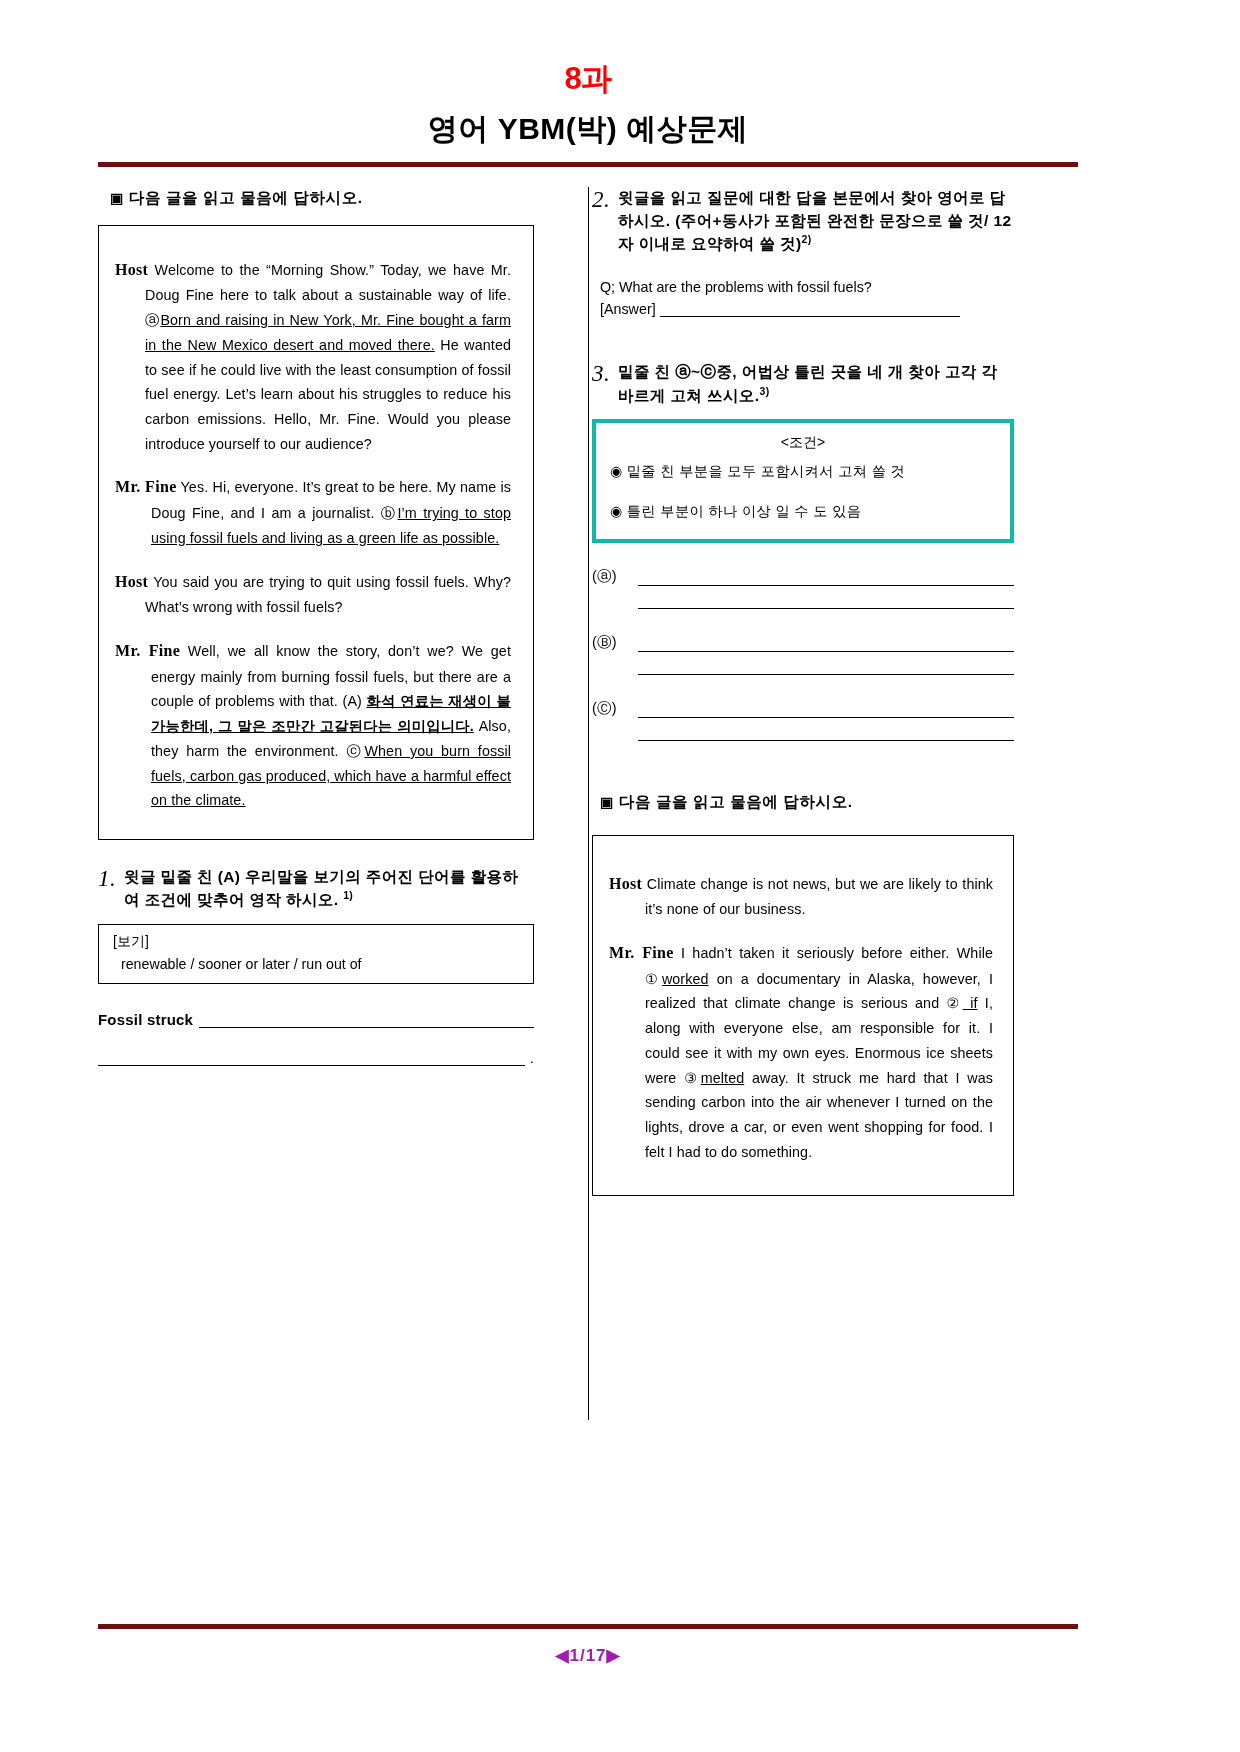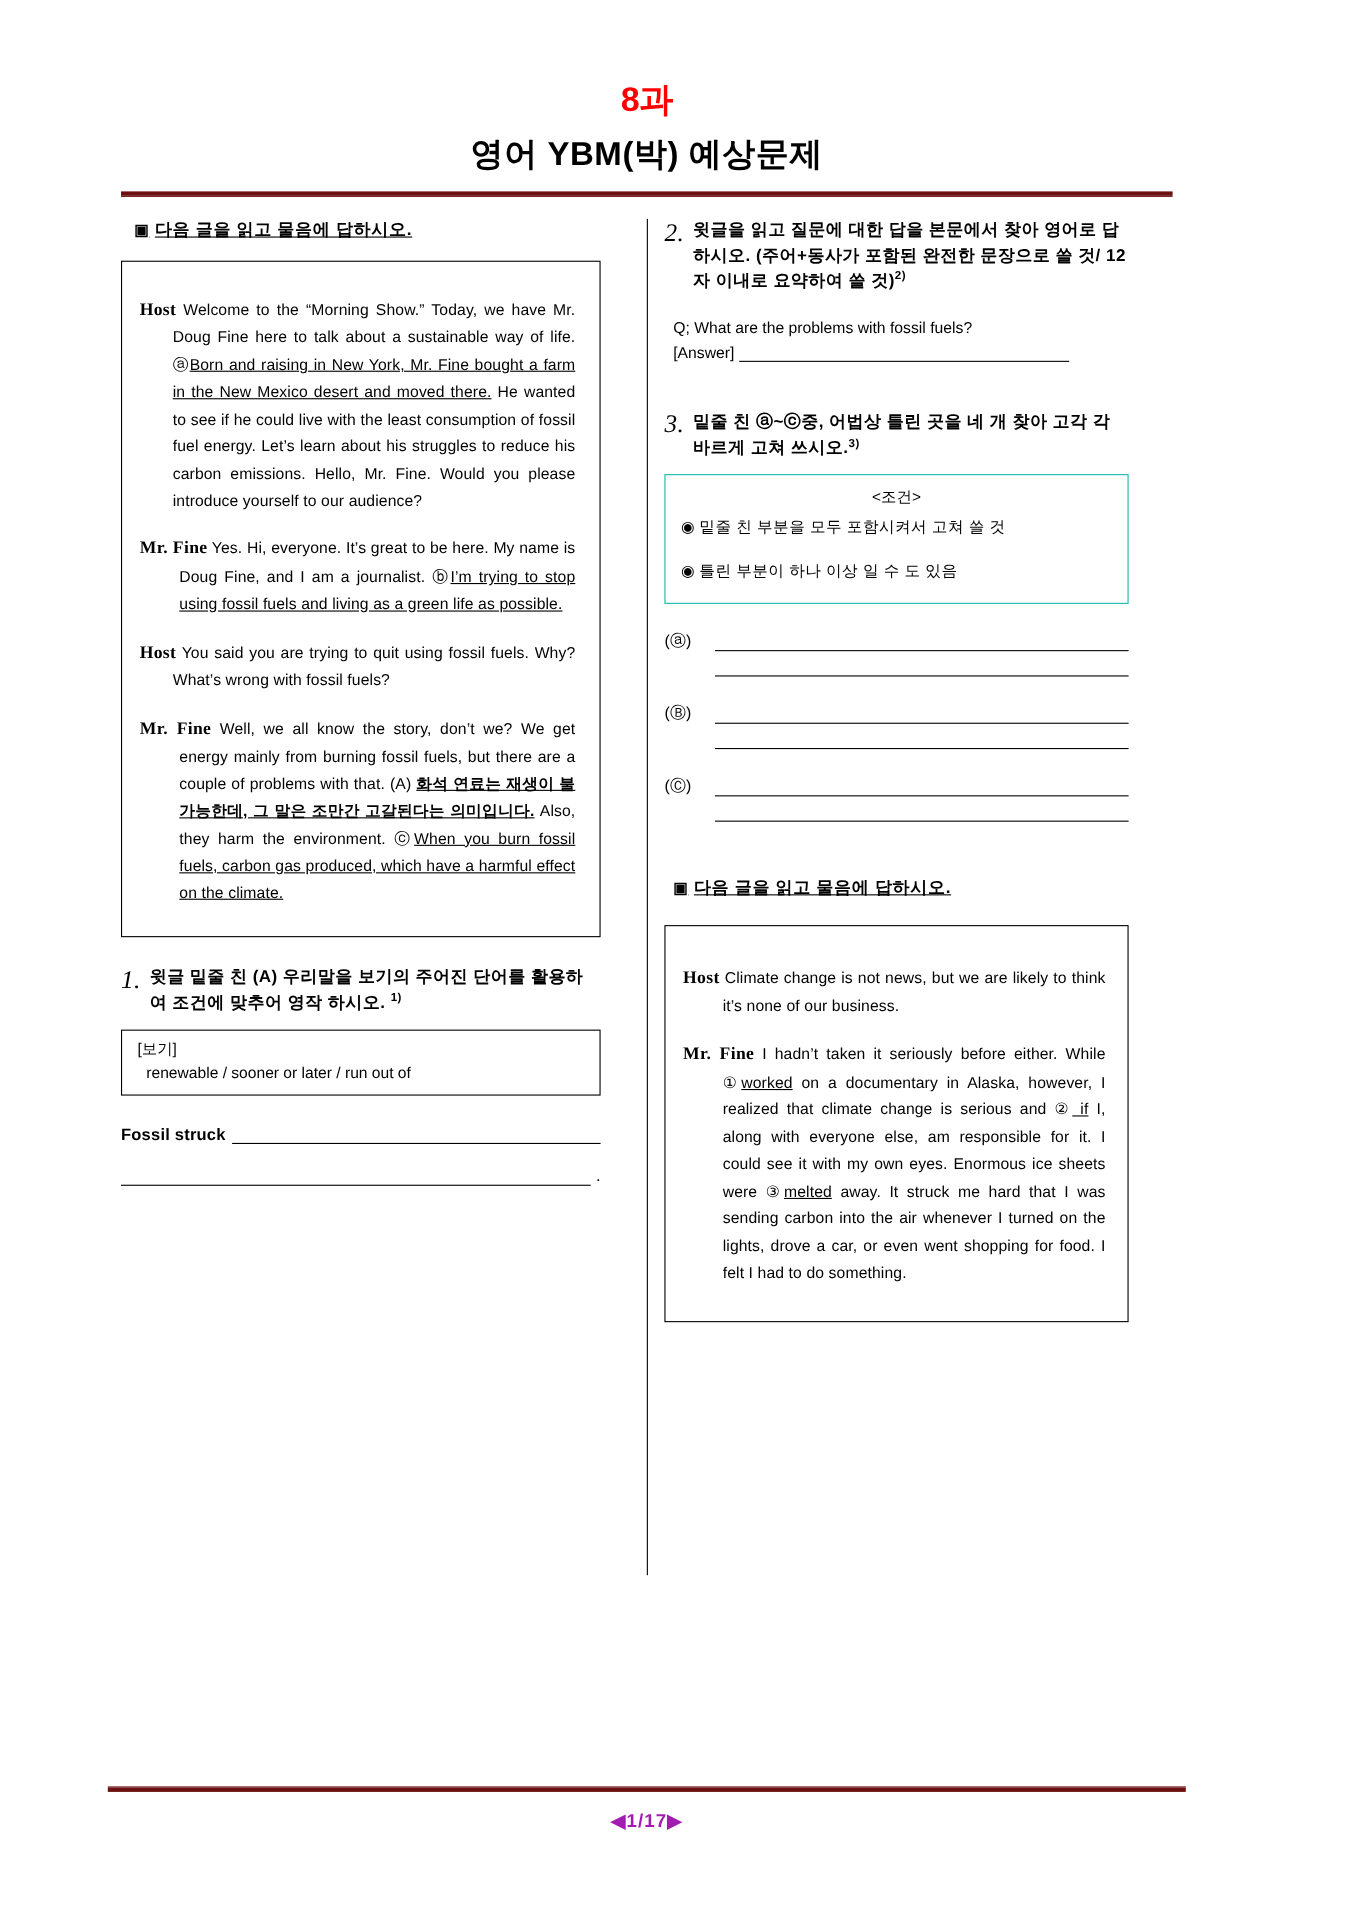--- a/index.html
+++ b/index.html
@@ -10,21 +10,21 @@
     background: #ffffff;
     font-family: "Liberation Sans", sans-serif;
     color: #000000;
     position: relative;
   }
 
   .page {
     position: relative;
     width: 1176px;
     height: 1752px;
-    padding: 12px;
+    padding: 0;
   }
 
   
   .doc-header { text-align: center; padding-top: 62px; }
   .lesson-title {
     font-size: 31px;
     font-weight: bold;
     color: #ff0000;
     letter-spacing: -0.5px;
     line-height: 1.1;
@@ -66,21 +66,20 @@
     background: #000000;
   }
 
   
   .instruction {
     font-size: 15.5px;
     font-weight: bold;
     letter-spacing: 0.6px;
     margin: 0 0 16px 12px;
     line-height: 1.4;
-    text-decoration: underline;
   }
   .instruction .sq {
     font-size: 14px;
     margin-right: 5px;
   }
 
   .passage-box {
     border: 1px solid #000000;
     padding: 30px 22px 26px 16px;
     margin-bottom: 10px;
@@ -138,21 +137,21 @@
     font-size: 14.2px;
     line-height: 1.55;
   }
   .mini-box + .mini-box { border-top: 1px solid #000000; }
   .mini-label { font-size: 14px; }
   .mini-content { padding-left: 8px; }
   .bullet-line { letter-spacing: 0.3px; }
   .bullet { margin-right: 4px; }
 
   .cond-box {
-    border: 1px solid #14b8a6;
+    border: 4px solid #14b8a6;
     padding: 8px 14px 16px 14px;
     font-size: 14.2px;
     line-height: 1.6;
     margin-top: 12px;
   }
   .cond-title { text-align: center; font-size: 14px; margin-bottom: 4px; }
   .cond-item { letter-spacing: 0.4px; margin-top: 6px; }
   .cond-item.spaced { margin-top: 18px; }
 
   

